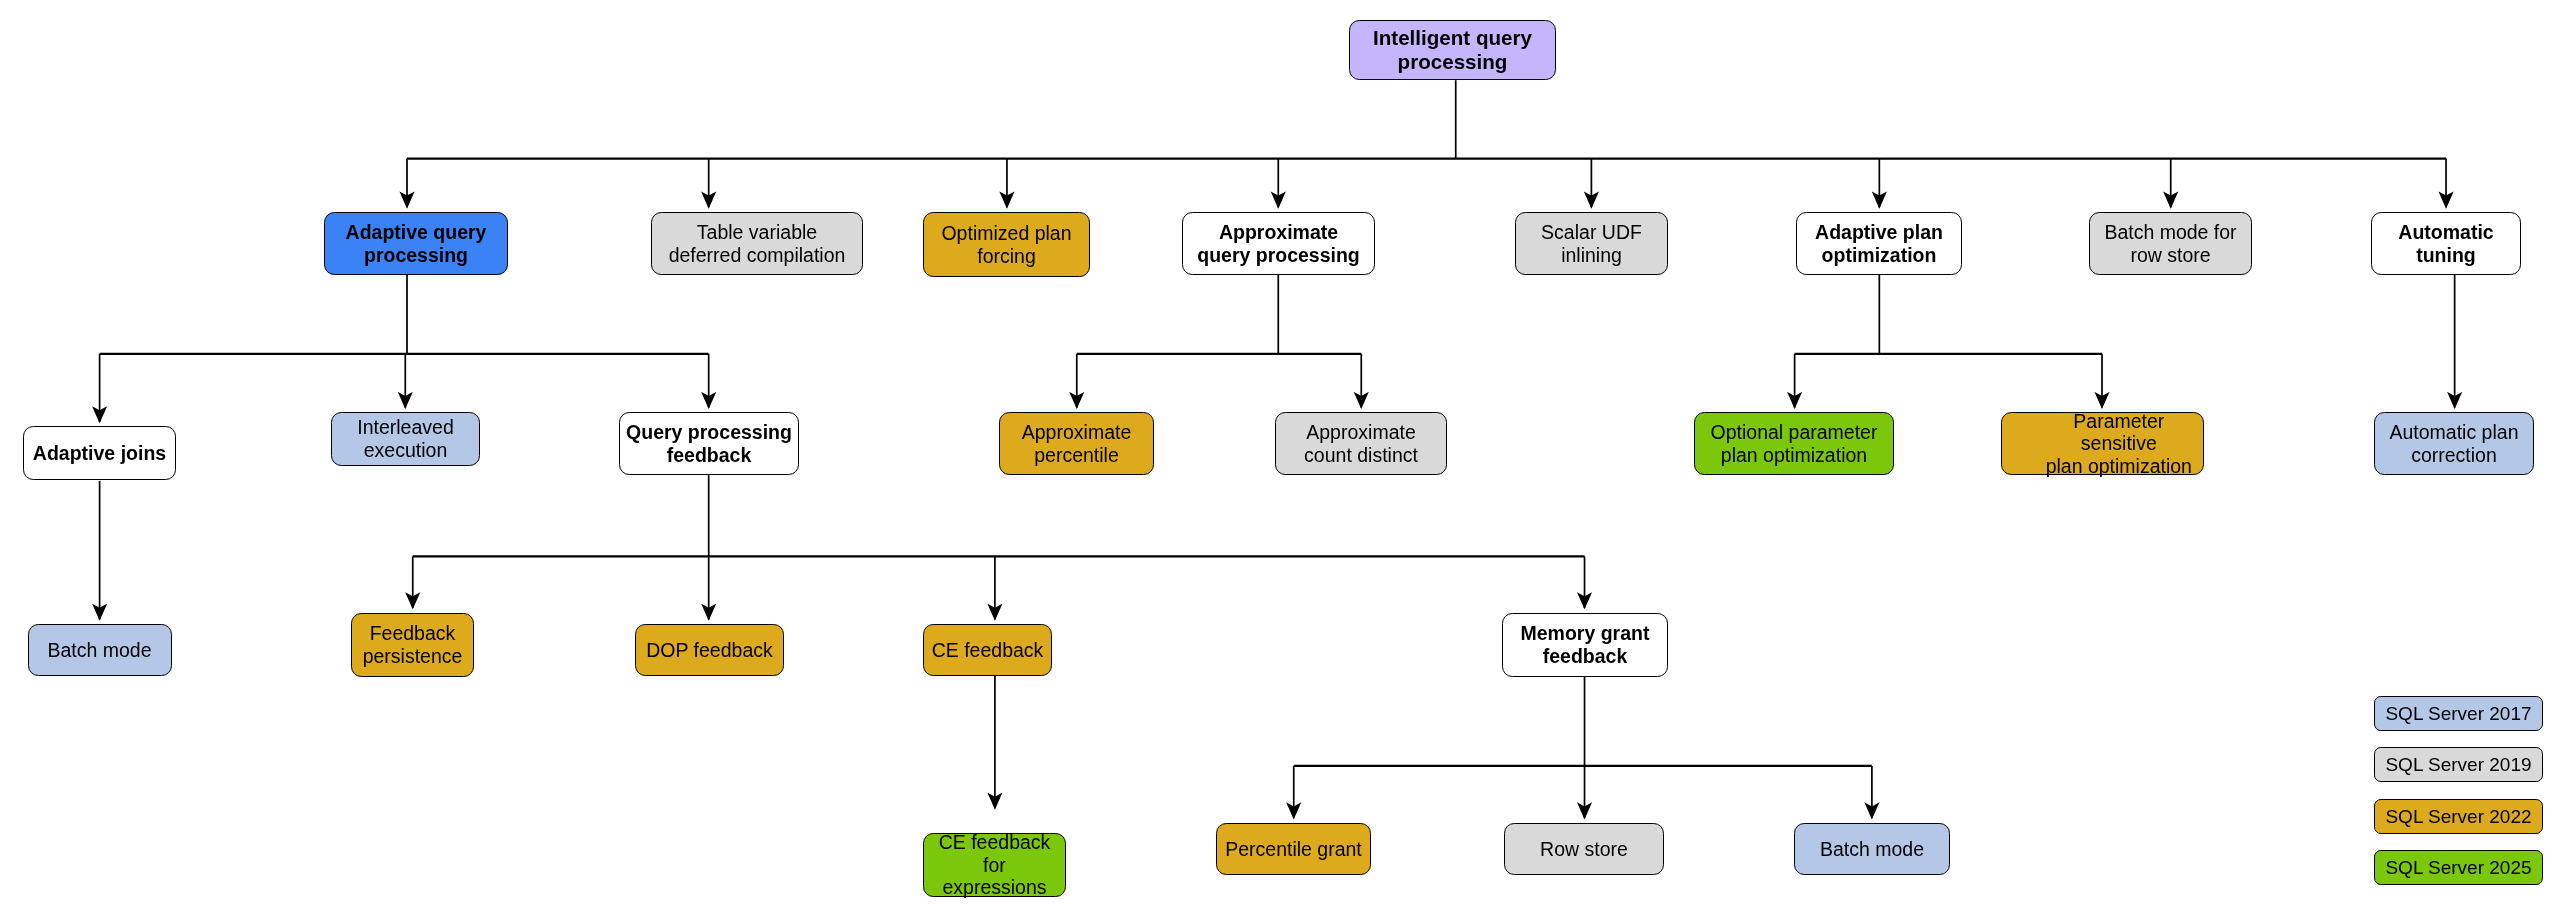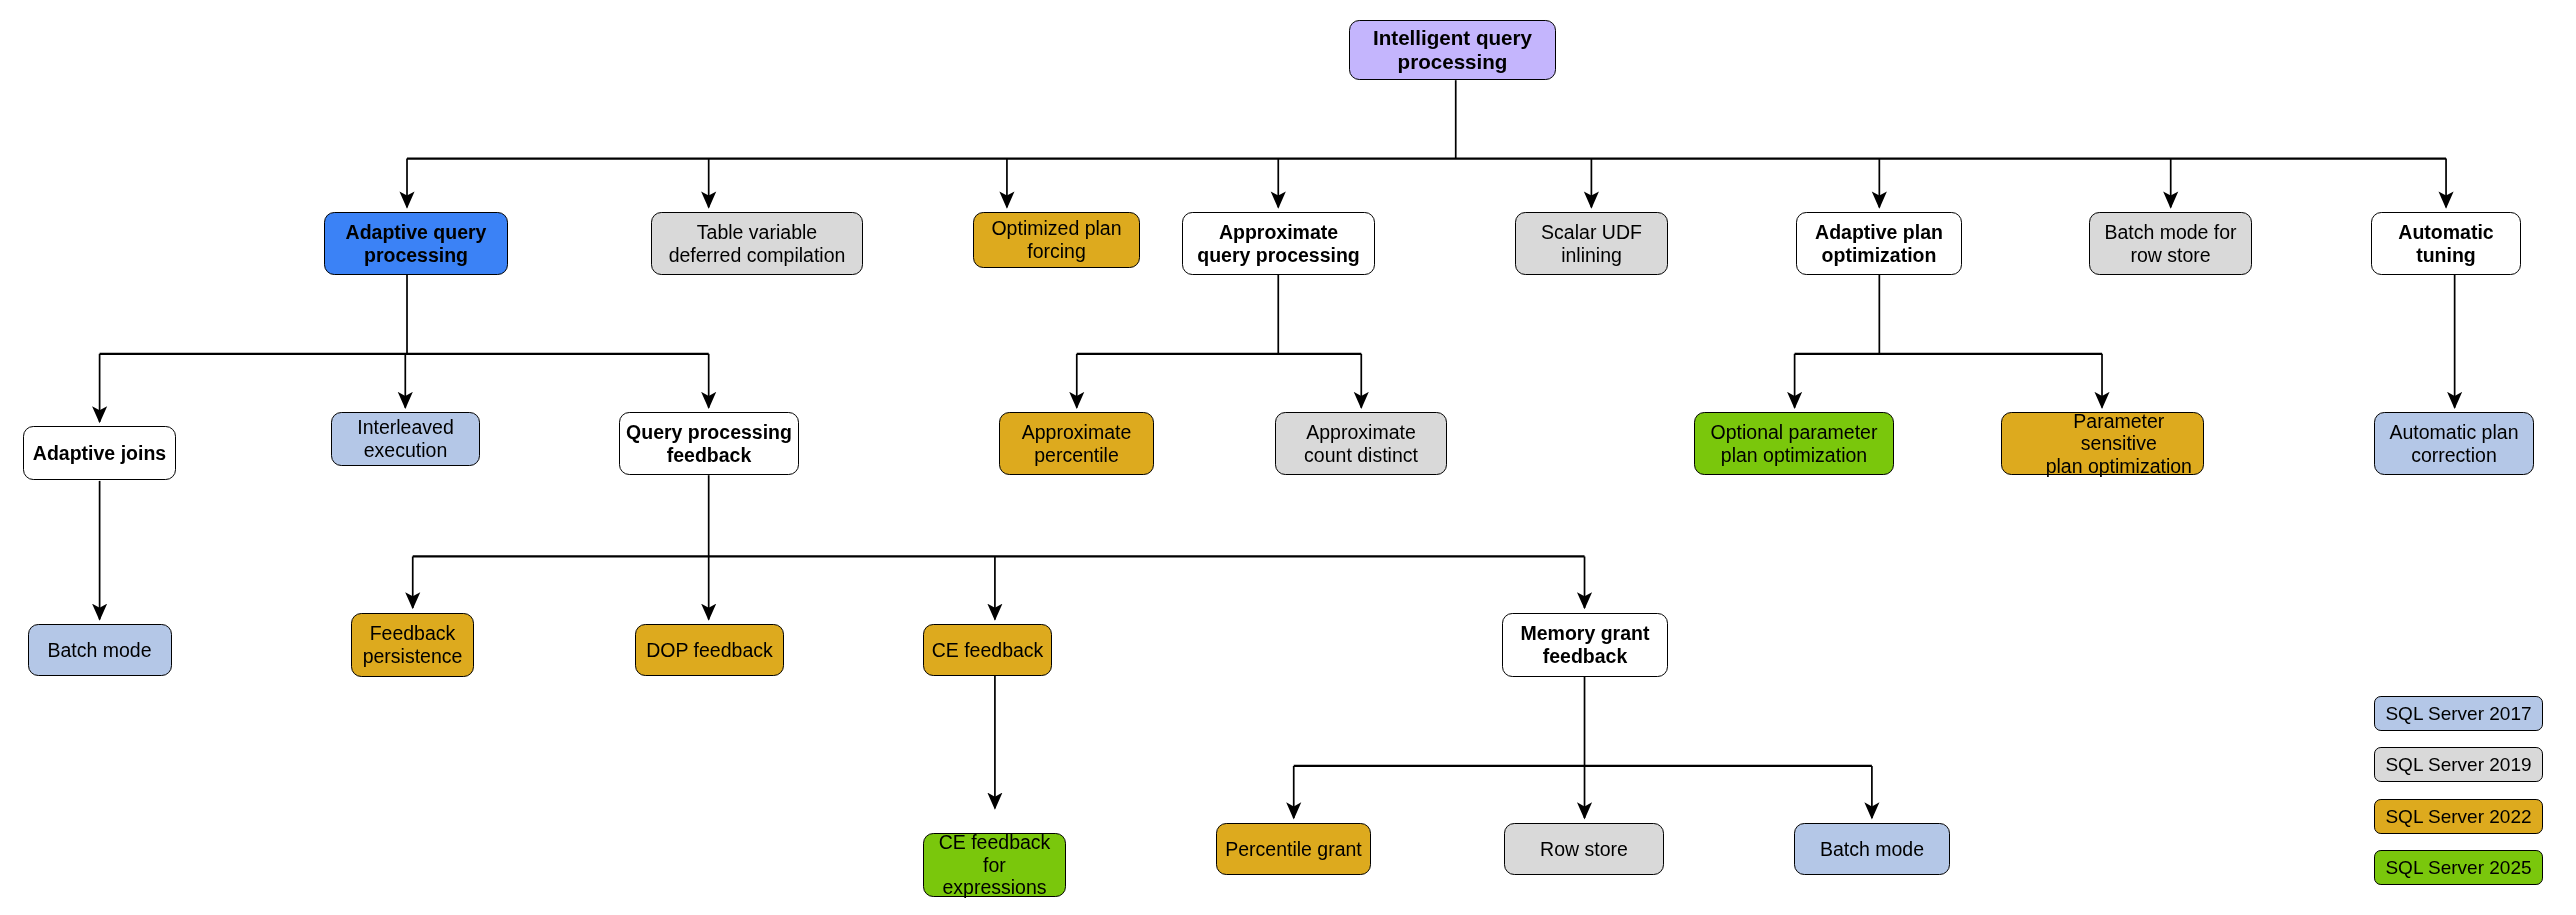--- a/index.html
+++ b/index.html
@@ -114,21 +114,21 @@
     </g>
   </svg>
 
   <div id="nodes-layer">
       <div class="node bold" style="left: 1349px; top: 20px; width: 207px; height: 60px; background: #c4b5fd; font-size: 20.6px;">Intelligent query
 processing</div>
       <div class="node bold" style="left: 324px; top: 212px; width: 184px; height: 63px; background: #3b82f6;">Adaptive query
 processing</div>
       <div class="node" style="left: 603px; top: 212px; width: 212px; height: 63px; background: rgb(217, 217, 217); margin-left: 48px;">Table variable
 deferred compilation</div>
-      <div class="node" style="left: 973px; top: 212px; width: 167px; height: 56px; background: rgb(221, 170, 30);">Optimized plan
+      <div class="node" style="left: 923px; top: 212px; width: 167px; height: 65px; background: rgb(221, 170, 30);">Optimized plan
 forcing</div>
       <div class="node bold" style="left: 1182px; top: 212px; width: 193px; height: 63px; background: rgb(255, 255, 255);">Approximate
 query processing</div>
       <div class="node" style="left: 1515px; top: 212px; width: 153px; height: 63px; background: rgb(217, 217, 217);">Scalar UDF
 inlining</div>
       <div class="node bold" style="left: 1796px; top: 212px; width: 166px; height: 63px; background: rgb(255, 255, 255);">Adaptive plan
 optimization</div>
       <div class="node" style="left: 2089px; top: 212px; width: 163px; height: 63px; background: rgb(217, 217, 217);">Batch mode for
 row store</div>
       <div class="node bold" style="left: 2371px; top: 212px; width: 150px; height: 63px; background: rgb(255, 255, 255);">Automatic

